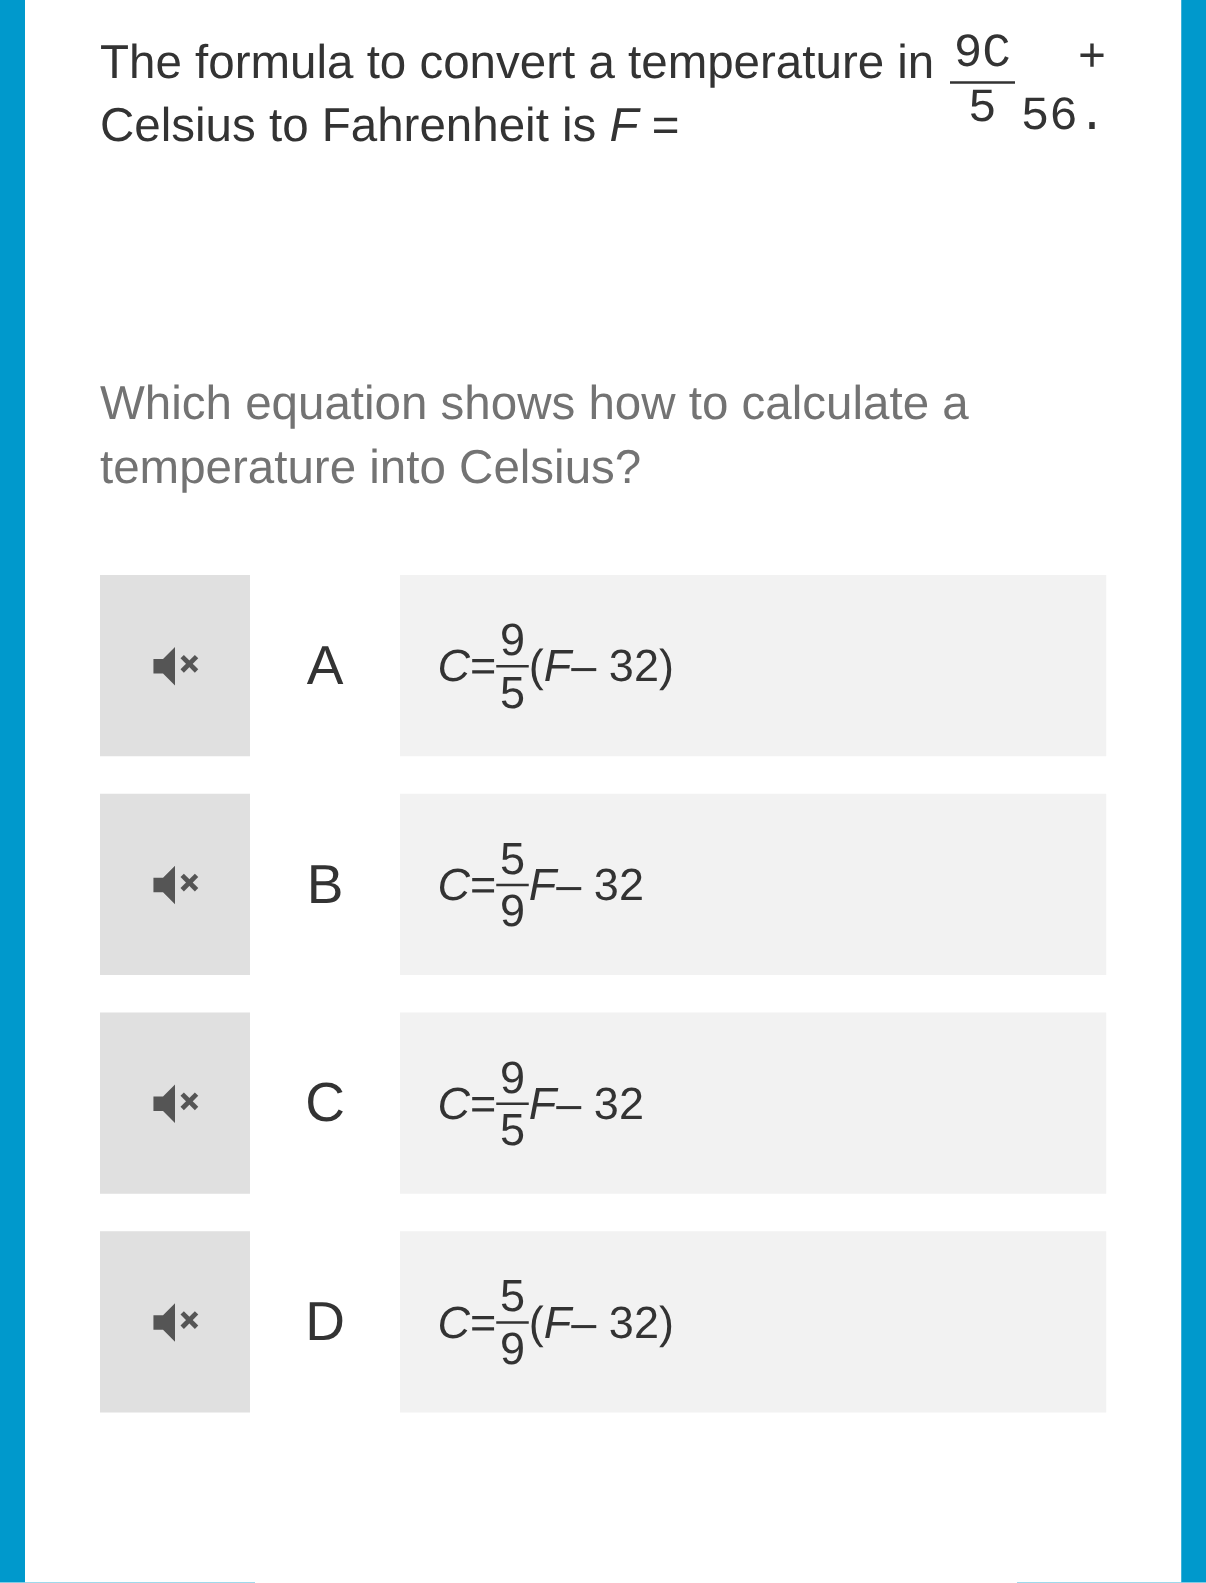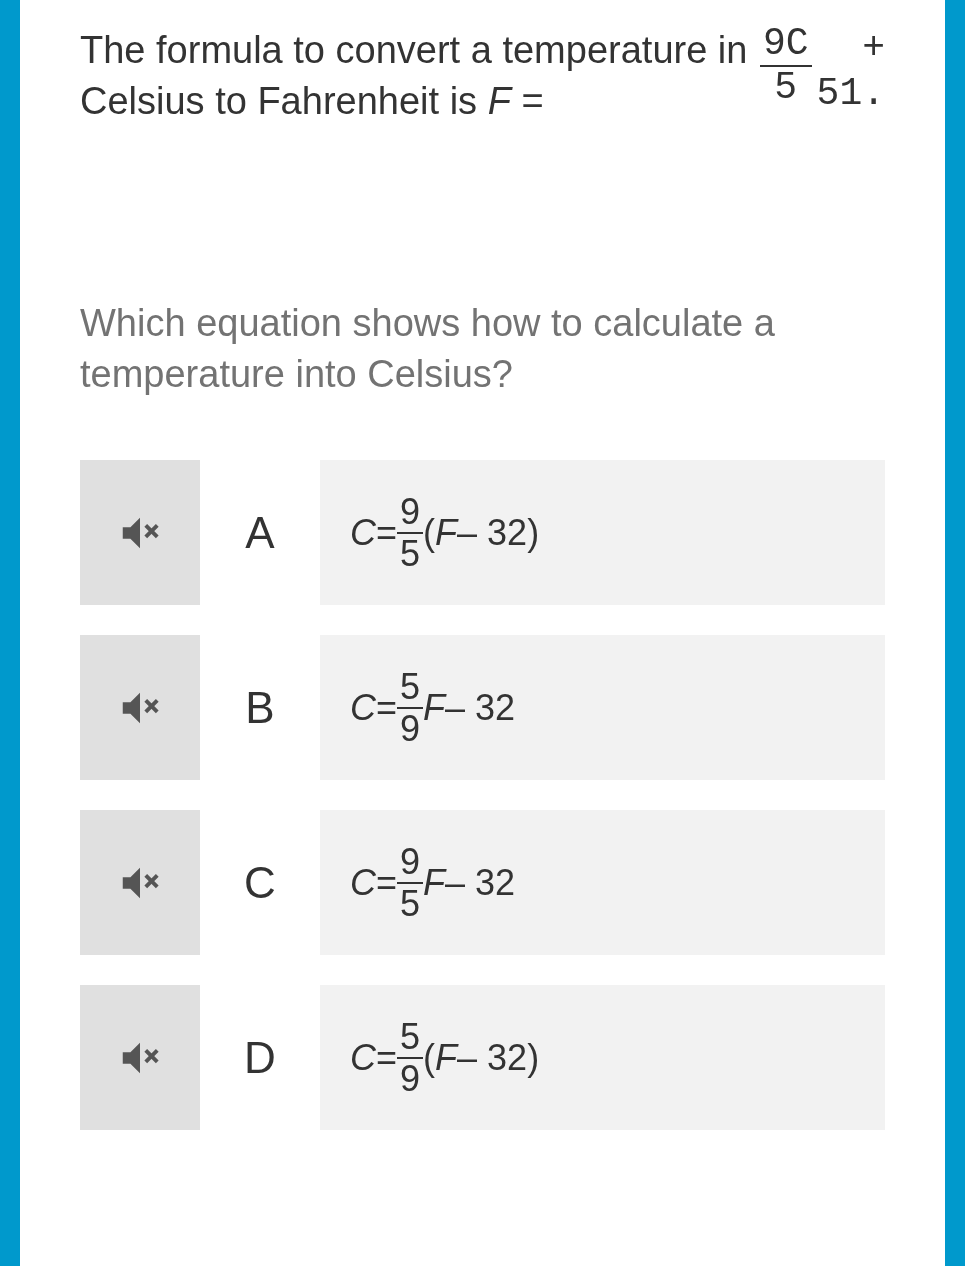--- a/index.html
+++ b/index.html
@@ -107,21 +107,21 @@
       <span>The formula to convert a temperature in Celsius to Fahrenheit is </span><span class="ital">F</span><span> = </span>
     </div>
     <div class="q-formula">
       <div class="fml-top">
         <span class="frac">
           <span class="num">9C</span>
           <span class="den">5</span>
         </span>
         <span style="font-style:normal;display:inline-flex;flex-direction:column;align-items:flex-end;line-height:1.2;">
           <span>+</span>
-          <span>51.</span>
+          <span>56.</span>
         </span>
       </div>
     </div>
   </div>
 
   <div class="q2">Which equation shows how to calculate a temperature into Celsius?</div>
 
   <div class="answers">
 
     <div class="answer-row">

